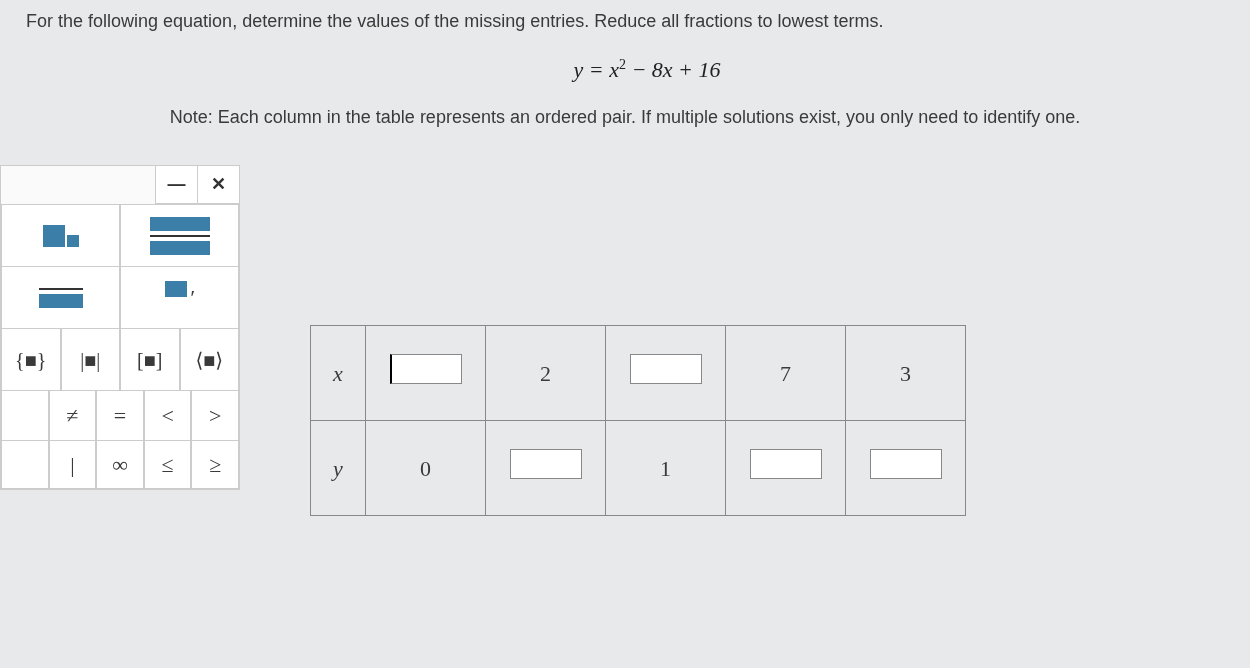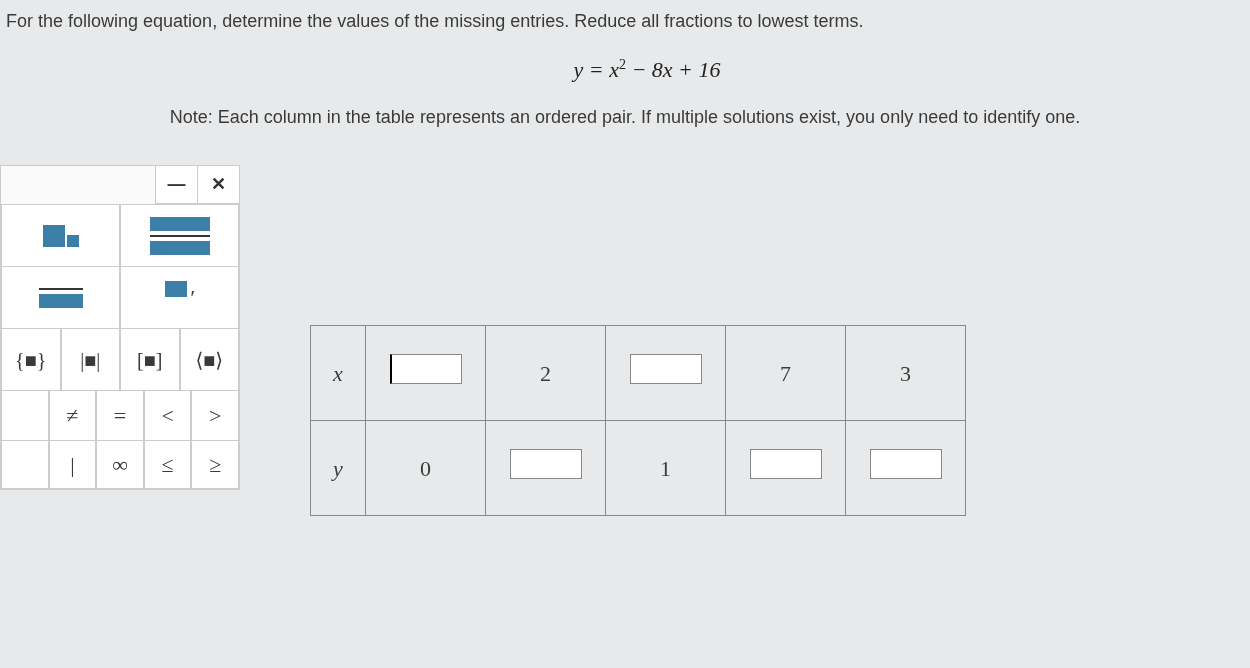--- a/index.html
+++ b/index.html
@@ -7,20 +7,21 @@
       font-family: 'Segoe UI', Arial, sans-serif;
       background: #e8e9ea;
       width: 1250px;
       height: 668px;
       color: #3a3a3a;
       font-size: 18px;
       line-height: 1.5;
     }
     .instructions {
       padding: 8px 12px 4px 6px;
+      margin-left: 20px;
     }
     .equation {
       text-align: center;
       font-family: 'Times New Roman', serif;
       font-style: italic;
       font-size: 22px;
       padding: 14px 0 14px 16px;
       color: #222;
       margin-left: 28px;
     }

